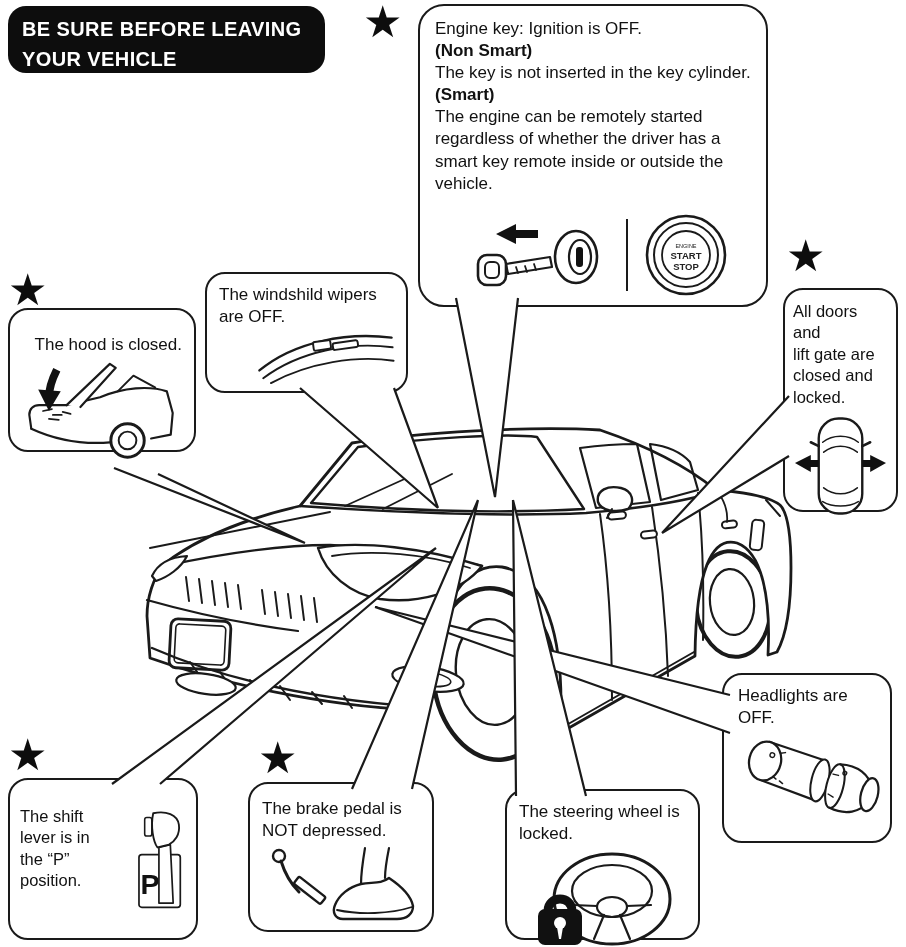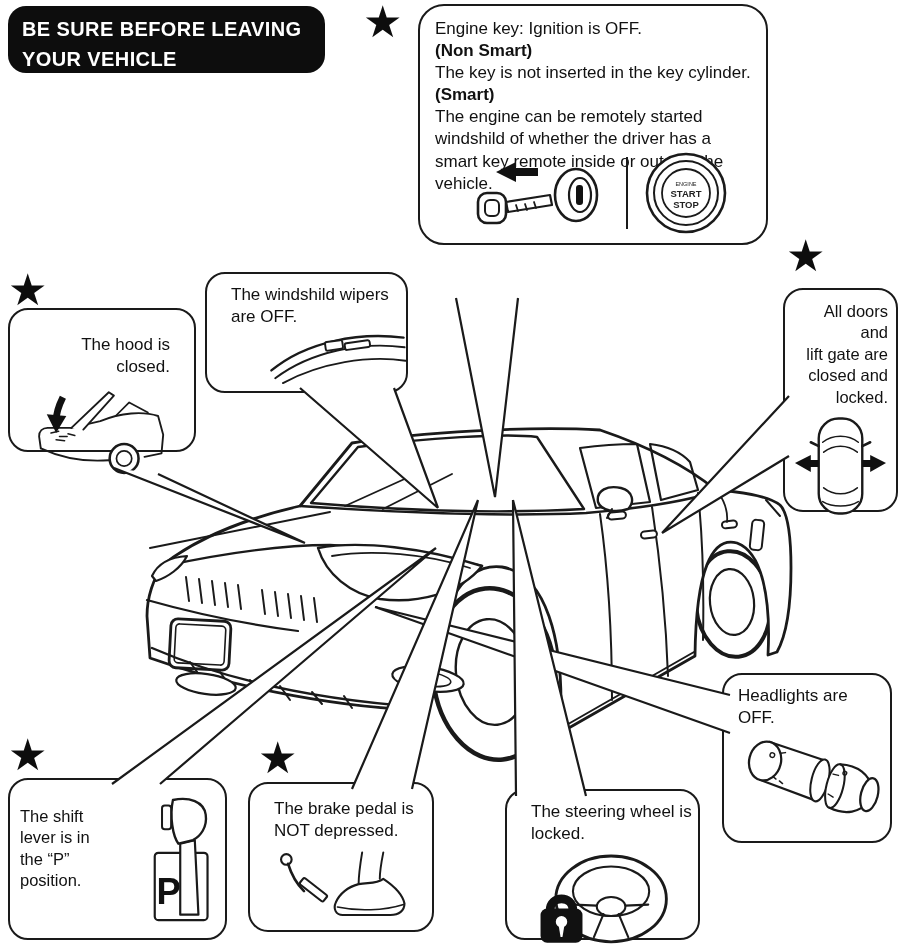--- a/index.html
+++ b/index.html
@@ -3,39 +3,39 @@
 <meta charset="utf-8">
 <style>
   html,body{margin:0;padding:0;background:#fff;}
   #page{position:relative;width:906px;height:947px;background:#fff;overflow:hidden;
         font-family:"Liberation Sans","DejaVu Sans",sans-serif;color:#111;}
   svg{display:block;}
   .layer{position:absolute;left:0;top:0;width:906px;height:947px;}
   #car-layer{z-index:1;}
   #tail-layer{z-index:3;pointer-events:none;}
   .callout{position:absolute;box-sizing:border-box;background:#fff;
-           border:2.2px solid #1a1a1a;border-radius:20px;padding:10px 24px;z-index:2;}
+           border:2.2px solid #1a1a1a;border-radius:20px;padding:10px 12px;z-index:2;}
   .ct{font-size:16.5px;line-height:1.3;color:#111;}
   .ct .ln{display:block;}
   .b{font-weight:bold;}
   #title-box{position:absolute;left:8px;top:6px;width:317px;height:67px;box-sizing:border-box;
              background:#0d0d0d;color:#fff;padding:8px 14px;z-index:2;border-radius:18px;}
   #title-box .tl{display:block;font-size:20px;font-weight:bold;line-height:1.5;letter-spacing:.4px;}
   .star{position:absolute;z-index:4;font-family:"DejaVu Sans",sans-serif;
         font-size:44px;line-height:1;color:#0d0d0d;}
   .illus{display:block;}
   
-  #box-engine{left:418px;top:4px;width:350px;height:241px;border-radius:26px;padding:12px 15px;}
+  #box-engine{left:418px;top:4px;width:350px;height:303px;border-radius:26px;padding:12px 15px;}
   #engine-illus-row{position:absolute;left:0;bottom:8px;width:100%;display:flex;
                     justify-content:center;align-items:center;gap:16px;margin-left:6px;}
   #engine-divider{width:0;height:72px;border-left:2.2px solid #1a1a1a;}
   #box-hood{left:8px;top:308px;width:188px;height:144px;text-align:right;}
   #box-wipers{left:205px;top:272px;width:203px;height:121px;}
-  #box-doors{left:783px;top:288px;width:115px;height:224px;padding:11px 8px;text-align:right;}
-  #box-shift{left:8px;top:778px;width:219px;height:162px;padding:14px 10px;display:flex;gap:17px;}
+  #box-doors{left:783px;top:288px;width:115px;height:224px;padding:11px 8px;}
+  #box-shift{left:8px;top:778px;width:190px;height:162px;padding:14px 10px;display:flex;gap:17px;}
   #box-brake{left:248px;top:782px;width:186px;height:150px;}
   #box-steering{left:505px;top:789px;width:195px;height:151px;}
   #box-headlights{left:722px;top:673px;width:170px;height:170px;padding:10px 14px;}
   .center{display:flex;justify-content:center;}
 </style>
 </head>
 <body>
 
 <div id="page">
 
@@ -139,21 +139,21 @@
     <span class="tl">BE SURE BEFORE LEAVING</span>
     <span class="tl">YOUR VEHICLE</span>
   </div>
 
   <div class="callout" id="box-engine">
     <div class="ct" style="font-size:17px;">
       <span class="ln">Engine key: Ignition is OFF.</span>
       <span class="ln b">(Non Smart)</span>
       <span class="ln">The key is not inserted in the key cylinder.</span>
       <span class="ln b">(Smart)</span>
-      <span class="ln">The engine can be remotely started windshild of whether the driver has a smart key remote inside or outside the vehicle.</span>
+      <span class="ln">The engine can be remotely started regardless of whether the driver has a smart key remote inside or outside the vehicle.</span>
     </div>
     <div id="engine-illus-row">
       <svg class="illus" width="140" height="76" viewBox="0 0 140 76">
         <polygon points="26,17 46,7 46,13 68,13 68,21 46,21 46,27" fill="#111"></polygon>
         <g stroke="#1a1a1a" fill="none" stroke-linejoin="round" stroke-linecap="round">
           <path d="M 36,47 L 80,40 L 82,50 L 38,57 Z" fill="#fff" stroke-width="2.2"></path>
           <path d="M 46,50 l 2,6 M 55,49 l 2,6 M 64,47 l 2,6" stroke-width="1.8"></path>
           <rect x="8" y="38" width="28" height="30" rx="9" fill="#fff" stroke-width="2.6"></rect>
           <rect x="15" y="45" width="14" height="16" rx="5" stroke-width="2"></rect>
           <ellipse cx="106" cy="40" rx="21" ry="26" fill="#fff" stroke-width="2.6"></ellipse>

